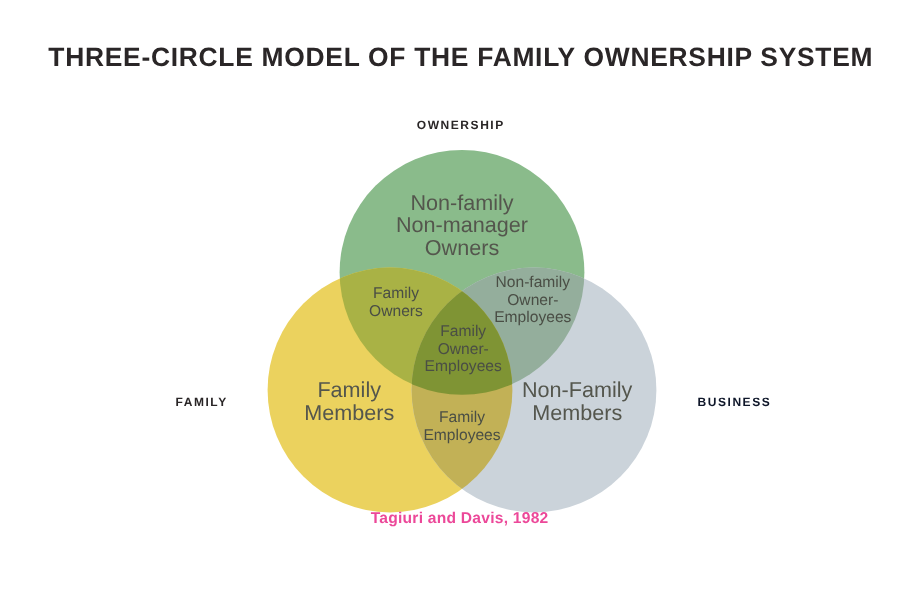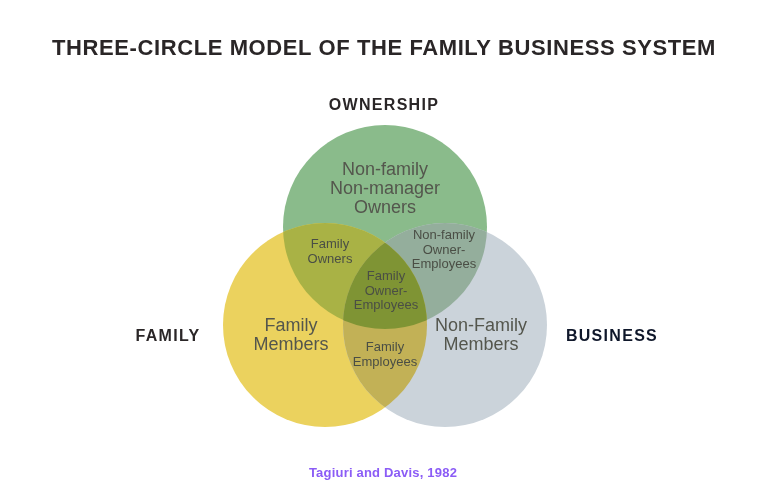--- a/index.html
+++ b/index.html
@@ -18,21 +18,21 @@
     text-align: center;
     white-space: pre-line;
   }
   .title {
     font-size: 22px;
     font-weight: 700;
     letter-spacing: 0.6px;
     white-space: nowrap;
   }
   .outer-label {
-    font-size: 16px;
+    font-size: 10px;
     font-weight: 700;
     letter-spacing: 1.3px;
     white-space: nowrap;
   }
   .region-lg {
     font-size: 18px;
     font-weight: 400;
     line-height: 1.05;
   }
   .region-sm {
@@ -75,21 +75,21 @@
     <g clip-path="url(#clip-business)">
       <circle cx="325" cy="325" r="102" fill="#c2b156"></circle>
     </g>
     <g clip-path="url(#clip-family)">
       <g clip-path="url(#clip-business)">
         <circle cx="385" cy="227" r="102" fill="#7f9434"></circle>
       </g>
     </g>
   </svg>
 
-  <div class="abs title" style="left: 384px; top: 48px; color: rgb(42, 38, 39);">THREE-CIRCLE MODEL OF THE FAMILY BUSINESS SYSTEM</div>
+  <div class="abs title" style="left: 384px; top: 48px; color: rgb(42, 38, 39);">THREE-CIRCLE MODEL OF THE FAMILY OWNERSHIP SYSTEM</div>
 
   <div class="abs outer-label" style="left: 384px; top: 105px; color: rgb(42, 38, 39);">OWNERSHIP</div>
   <div class="abs outer-label" style="left: 168px; top: 336px; color: rgb(42, 38, 39);">FAMILY</div>
   <div class="abs outer-label" style="left: 612px; top: 336px; color: #0f172a;">BUSINESS</div>
 
   <div class="abs region-lg" style="left: 385px; top: 188px; color: rgb(84, 86, 77);">Non-family
 Non-manager
 Owners</div>
   <div class="abs region-lg" style="left: 291px; top: 335px; color: rgb(84, 86, 77);">Family
 Members</div>
@@ -99,15 +99,15 @@
 Owners</div>
   <div class="abs region-sm" style="left: 444px; top: 250px; color: rgb(74, 78, 69);">Non-family
 Owner-
 Employees</div>
   <div class="abs region-sm" style="left: 386px; top: 291px; color: rgb(74, 78, 69);">Family
 Owner-
 Employees</div>
   <div class="abs region-sm" style="left: 385px; top: 355px; color: rgb(74, 78, 69);">Family
 Employees</div>
 
-  <div class="abs caption" style="left: 383px; top: 472px; color: #8b5cf6;">Tagiuri and Davis, 1982</div>
+  <div class="abs caption" style="left: 383px; top: 431px; color: #ec4899;">Tagiuri and Davis, 1982</div>
 
 </div>
 
 </body></html>

